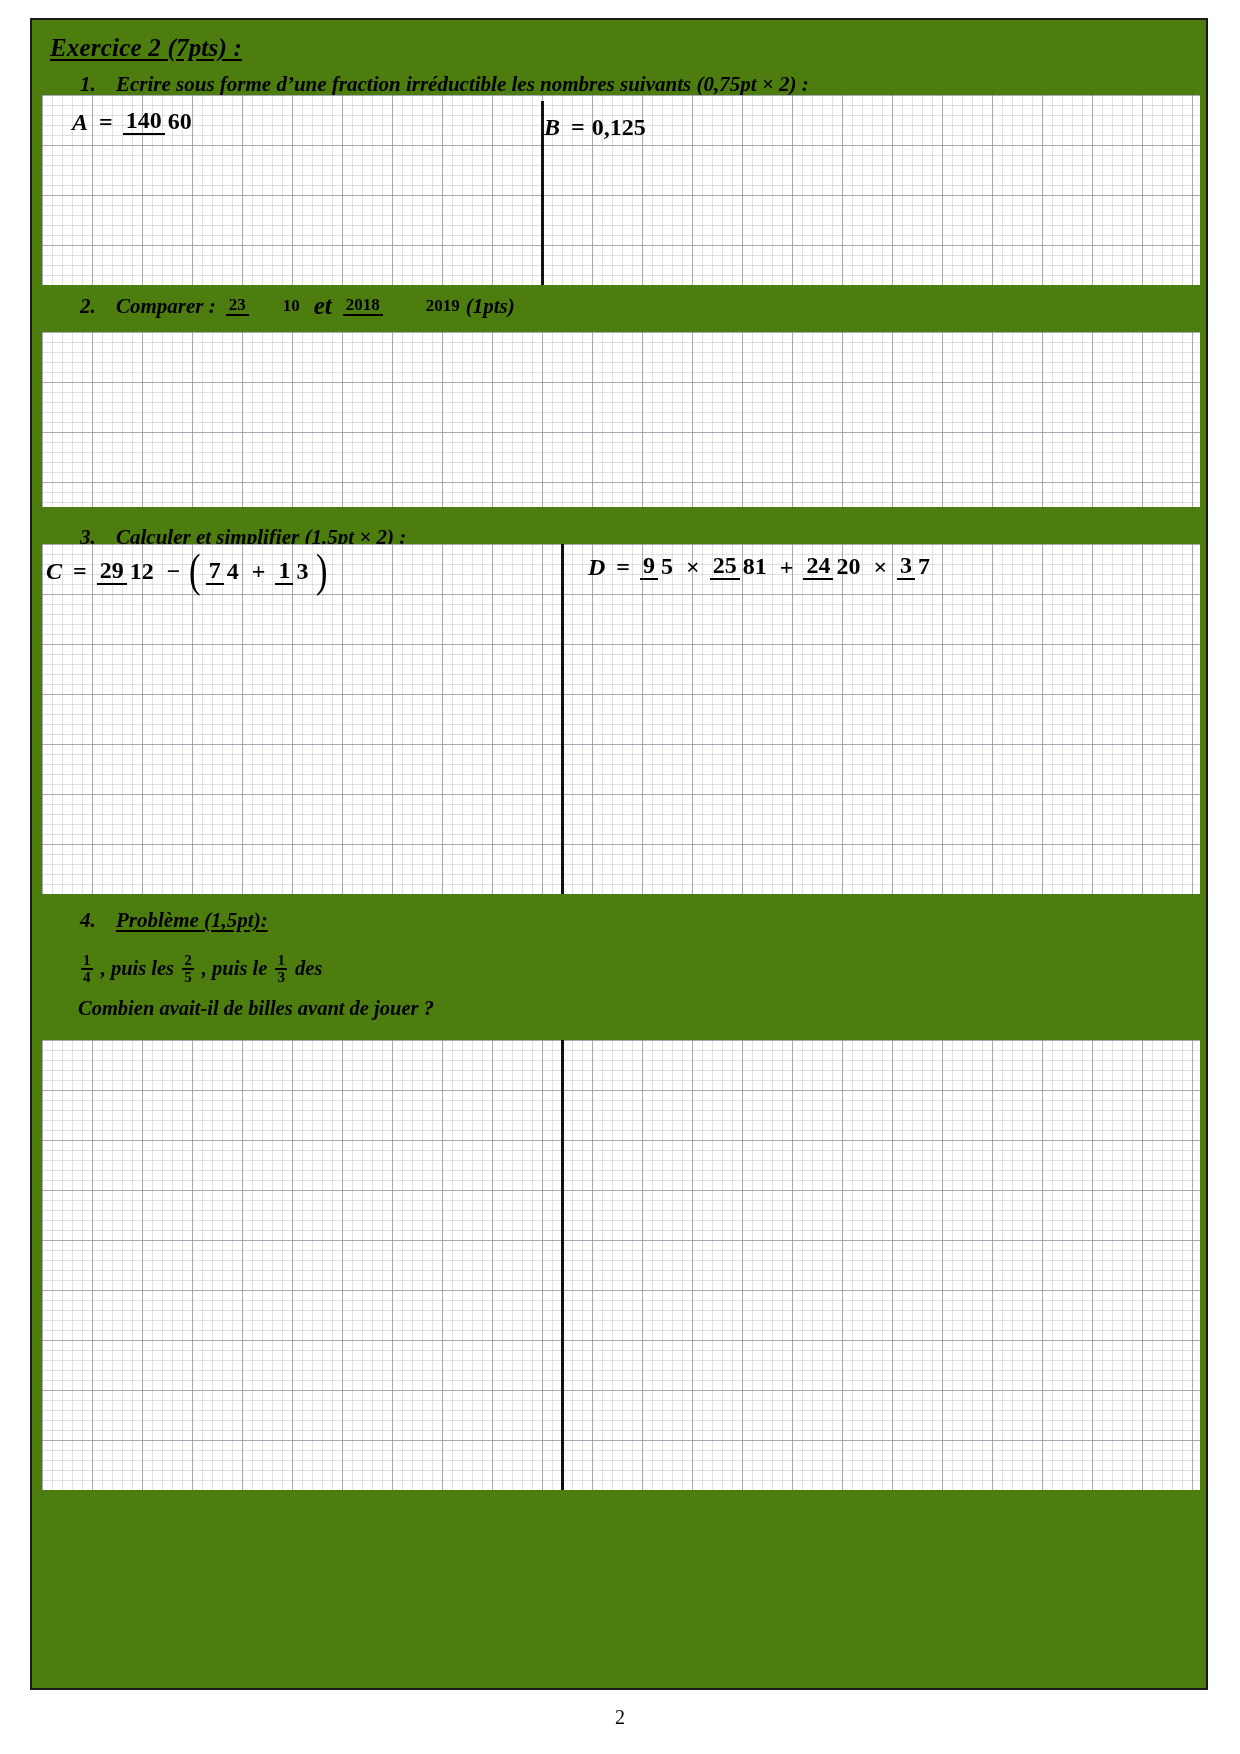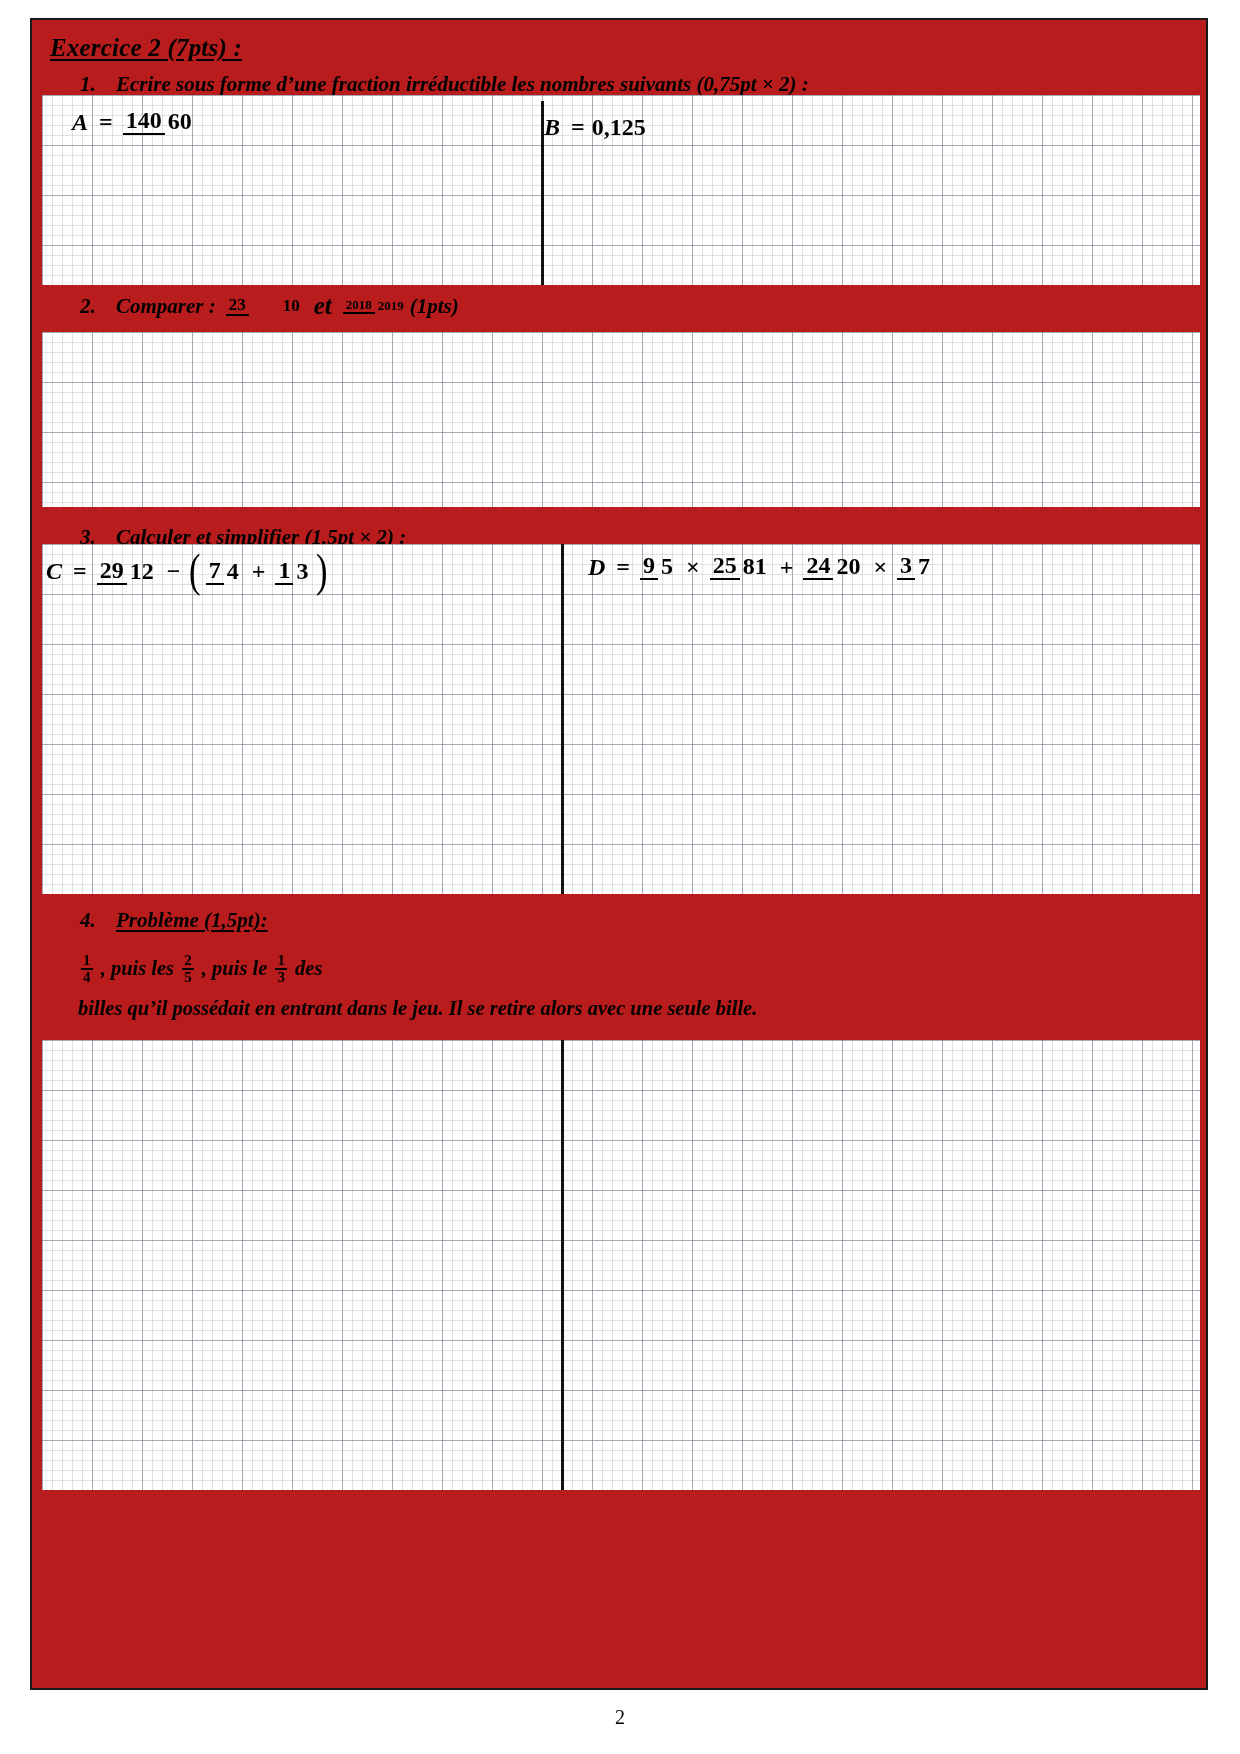--- a/index.html
+++ b/index.html
@@ -18,21 +18,21 @@
 
   
   #page-frame {
     position: absolute;
     left: 30px;
     top: 18px;
     width: 1178px;
     height: 1672px;
     border: 2px solid #1a1a1a;
     box-sizing: border-box;
-    background: #b91c1c;
+    background: #4d7c0f;
   }
 
   .inner {
     position: absolute;
     left: 0; top: 0; right: 0; bottom: 0;
   }
 
   
   .grid {
     position: absolute;
@@ -202,21 +202,21 @@
     </div>
 
     <div class="q-line" style="left:48px; top:272px;">
       <span class="q-num">2.</span>
       <span>Comparer :</span>
       <span class="frac" style="font-style:normal; font-size:17px; margin-left:10px;gap:31px;">
         <span class="num">23</span>
         <span class="den">10</span>
       </span>
       <span style="font-size:25px; margin:0 8px;font-family:Liberation Serif, serif;">et</span>
-      <span class="frac" style="font-style:normal; font-size:13px;">
+      <span class="frac" style="font-style:normal; font-size:17px;gap:40px;">
         <span class="num">2018</span>
         <span class="den">2019</span>
       </span>
       <span style="margin-left:0;">(1pts)</span>
     </div>
 
     <div class="grid" style="left:10px; top:312px; width:1158px; height:175px;"></div>
 
     <div class="q-line" style="left:48px; top:505px;">
       <span class="q-num">3.</span>
@@ -288,21 +288,20 @@
           <span class="num">2</span>
           <span class="den">5</span>
         </span>
         <span>, puis le</span>
         <span class="frac-sm">
           <span class="num">1</span>
           <span class="den">3</span>
         </span>
         <span>des</span>
       </span>
-      <span class="ln">billes qu’il possédait en entrant dans le jeu. Il se retire alors avec une seule bille.</span>
       <span class="ln">Combien avait-il de billes avant de jouer ?</span>
     </div>
 
     <div class="grid" style="left:10px; top:1020px; width:1158px; height:450px;">
       <div class="vrule" style="left:519px; top:0px; height:450px;"></div>
     </div>
 
   </div>
 </div>
 

